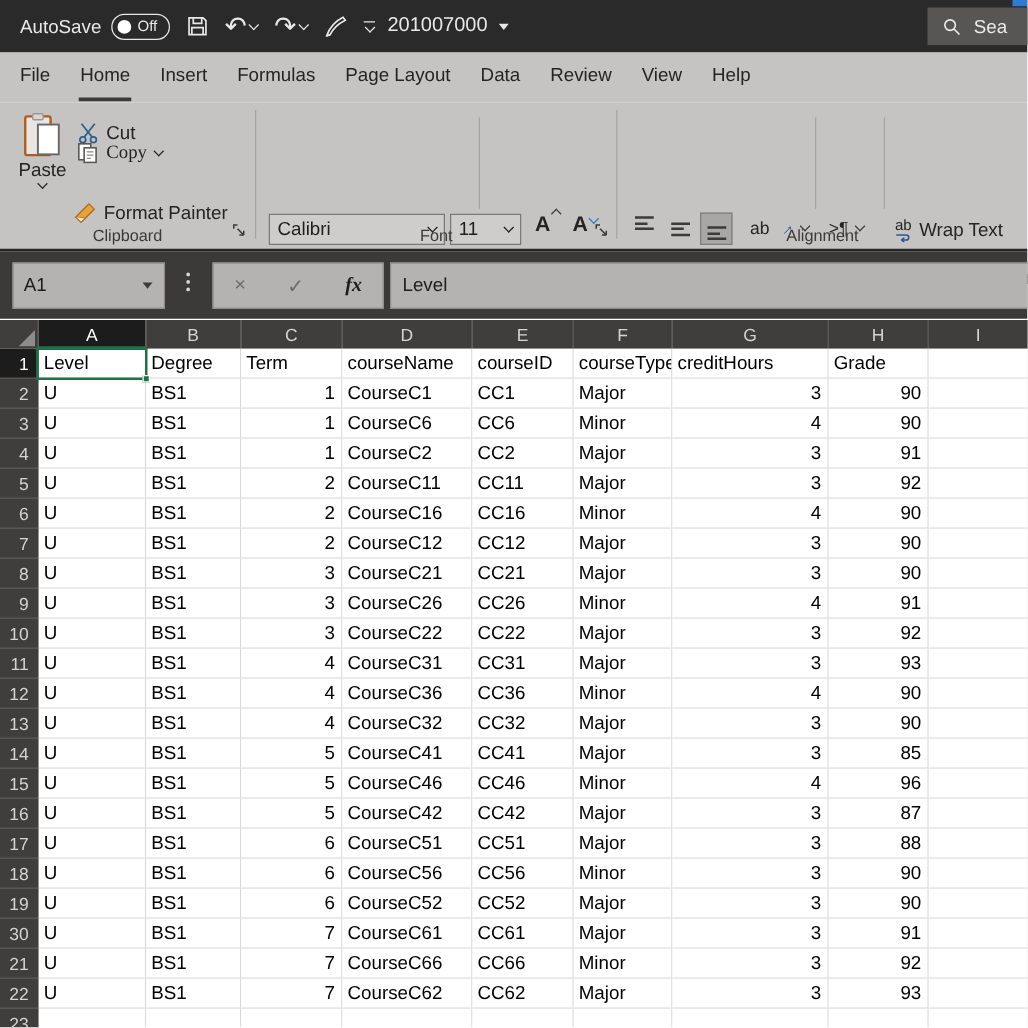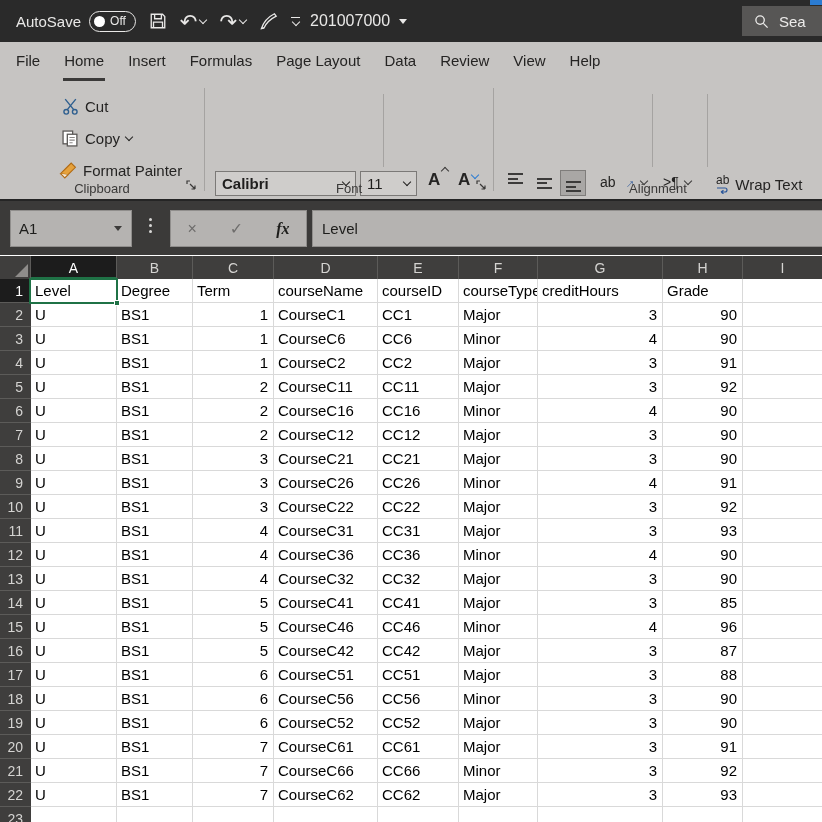--- a/index.html
+++ b/index.html
@@ -34,27 +34,27 @@
   .ribbon { position: absolute; top: 82px; left: 0; right: 0; height: 119px; background: #c6c4c2; border-bottom: 2px solid #252525; color: #33322f; }
   .vsep { position: absolute; top: 6px; bottom: 8px; width: 1px; background: #a5a3a1; }
   .vsep.small { top: 12px; bottom: 32px; }
   .grouplabel { position: absolute; bottom: 3px; left: 0; right: 0; text-align: center; font-size: 13px; color: #3a3938; }
   .launcher { position: absolute; bottom: 4px; cursor: pointer; }
   .rbtn { position: absolute; display: flex; align-items: center; gap: 6px; font-size: 15px; color: #252423; cursor: pointer; white-space: nowrap; }
 
   
   .paste { left: 10px; top: 8px; width: 48px; flex-direction: column; gap: 2px; }
   .cut { left: 62px; top: 16px; }
-  .copy { left: 62px; top: 48px; }
+  .copy { left: 62px; top: 32px; font-family: Liberation Serif, serif; }
   .fpainter { left: 59px; top: 80px; text-align: center; }
 
   
   .combo { position: absolute; height: 25px; background: #cfcdcb; border: 1px solid #7b7977; display: flex; align-items: center; font-size: 15px; padding: 0 6px; cursor: pointer; color: #1f1e1d; }
   .combo .chv { margin-left: auto; }
-  .fontname { left: 215px; top: 89px; width: 141px; font-weight: bold; }
+  .fontname { left: 215px; top: 89px; width: 141px; }
   .fontsize { left: 360px; top: 89px; width: 57px; }
   .fsz { position: absolute; top: 88px; font-size: 17px; font-weight: bold; color: #252423; cursor: pointer; }
   .fsz .caret { position: absolute; top: -2px; right: -8px; width: 6px; height: 6px; border-left: 1.6px solid; border-top: 1.6px solid; transform: rotate(45deg); }
   .fsz .caret.down { transform: rotate(-135deg); top: 2px; }
   .fmt { position: absolute; top: 130px; font-size: 17px; color: #252423; cursor: pointer; }
   .borders-ic { position: absolute; left: 330px; top: 134px; width: 16px; height: 16px; border: 1px dashed #514f4d; cursor: pointer; }
   .borders-ic i { position: absolute; left: 0; right: 0; top: 7px; border-top: 1px dashed #514f4d; }
   .borders-ic b { position: absolute; top: 0; bottom: 0; left: 7px; border-left: 1px dashed #514f4d; }
   .colorbar { position: absolute; left: 0; right: 0; bottom: -4px; height: 4px; }
   .iconA { position: relative; font-size: 16px; font-weight: bold; color: #252423; }
@@ -176,20 +176,29 @@
       <div class="tab">
         <span>View</span>
       </div>
       <div class="tab">
         <span>Help</span>
       </div>
     </div>
 
   <div class="ribbon">
 
+    <div class="rbtn paste">
+      <svg width="31" height="36" viewBox="0 0 26 30">
+        <rect x="1" y="2.5" width="17" height="26" rx="1.5" fill="#e8e6e4" stroke="#b25a1b" stroke-width="1.6"></rect>
+        <rect x="6" y="0.8" width="7" height="4" rx="1" fill="#d9d7d5" stroke="#9a9896" stroke-width="1"></rect>
+        <rect x="9.5" y="8" width="14" height="20" fill="#ffffff" stroke="#6b6967" stroke-width="1.3"></rect>
+      </svg>
+      <span>Paste</span>
+      <span class="chv"></span>
+    </div>
     <div class="rbtn cut">
       <svg width="17" height="17" viewBox="0 0 16 16">
           <path d="M3 1 L11 11 M13 1 L5 11" stroke="#2e5f8f" stroke-width="1.3" fill="none"></path>
           <circle cx="4" cy="13" r="2.2" fill="none" stroke="#2e5f8f" stroke-width="1.3"></circle>
           <circle cx="12" cy="13" r="2.2" fill="none" stroke="#2e5f8f" stroke-width="1.3"></circle>
         </svg>
       <span>Cut</span>
     </div>
     <div class="rbtn copy">
       <svg width="17" height="17" viewBox="0 0 16 16">
@@ -606,21 +615,21 @@
           <div class="cell" style="width: 76px;">BS1</div>
           <div class="cell num" style="width: 81px;">6</div>
           <div class="cell" style="width: 104px;">CourseC52</div>
           <div class="cell" style="width: 81px;">CC52</div>
           <div class="cell" style="width: 79px;">Major</div>
           <div class="cell num" style="width: 125px;">3</div>
           <div class="cell num" style="width: 80px;">90</div>
           <div class="cell" style="width: 80px;"></div>
         </div>
         <div class="grow">
-          <div class="rowhdr">20</div>
+          <div class="rowhdr">30</div>
           <div class="cell" style="width: 86px;">U</div>
           <div class="cell" style="width: 76px;">BS1</div>
           <div class="cell num" style="width: 81px;">7</div>
           <div class="cell" style="width: 104px;">CourseC61</div>
           <div class="cell" style="width: 81px;">CC61</div>
           <div class="cell" style="width: 79px;">Major</div>
           <div class="cell num" style="width: 125px;">3</div>
           <div class="cell num" style="width: 80px;">91</div>
           <div class="cell" style="width: 80px;"></div>
         </div>

